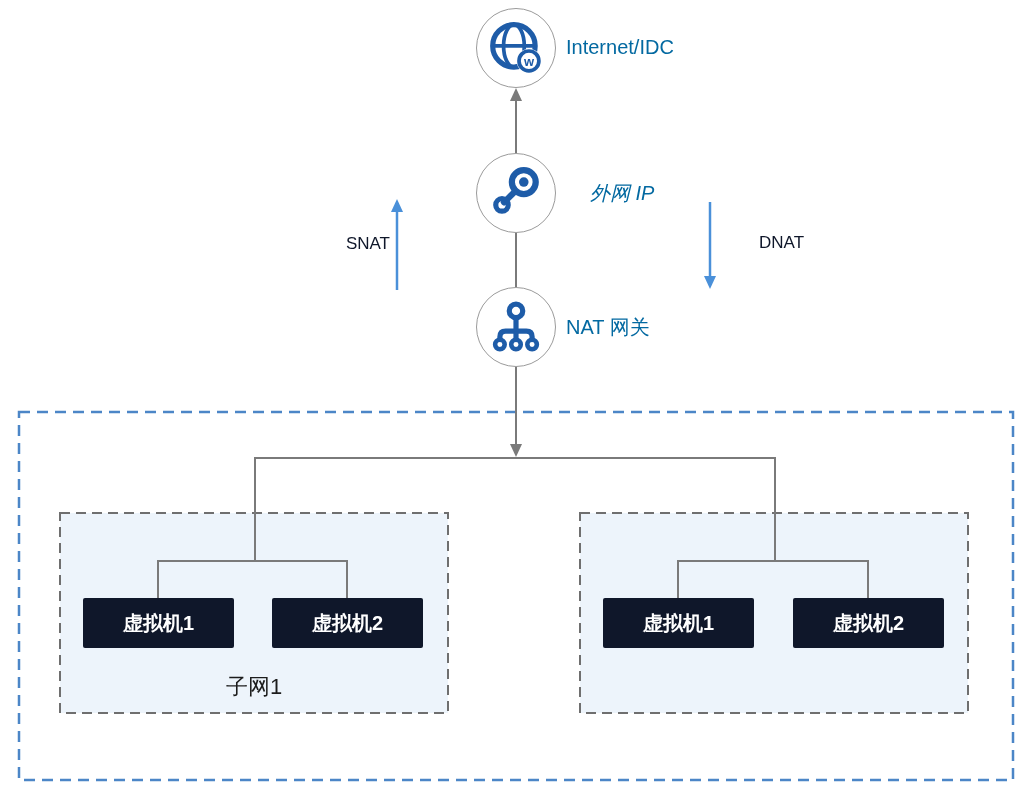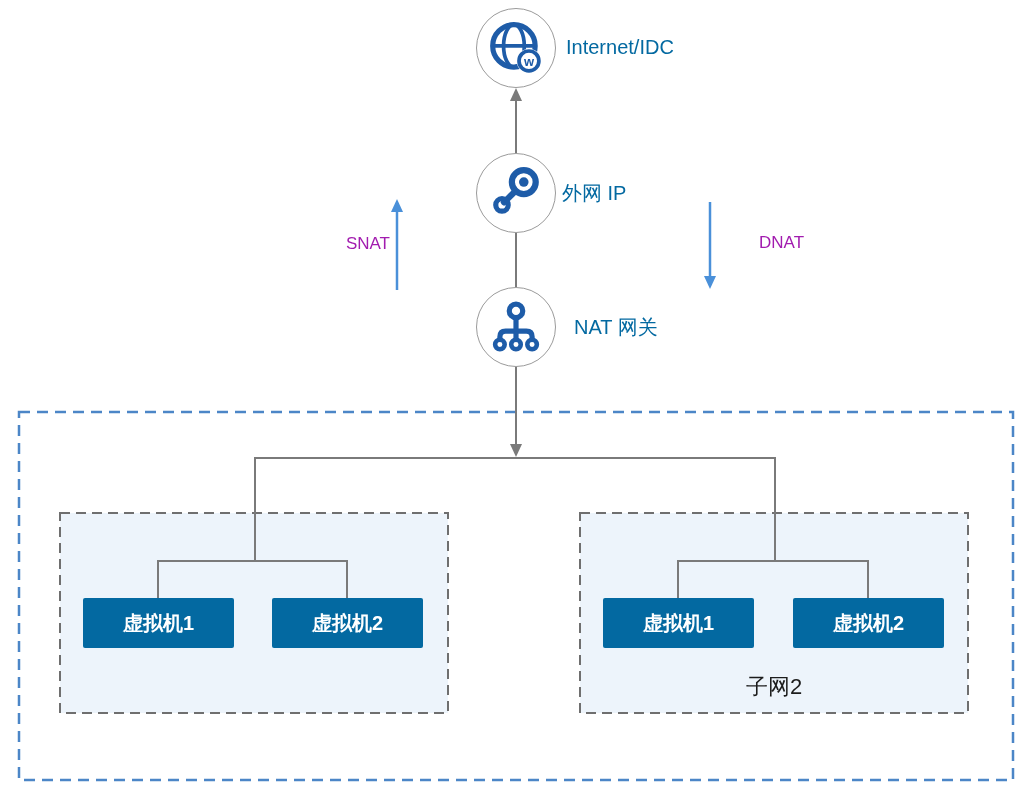--- a/index.html
+++ b/index.html
@@ -21,29 +21,29 @@
     display: flex; align-items: center; justify-content: center;
   }
   .node-label {
     position: absolute;
     font-size: 20px; color: #0369a1;
     height: 28px; line-height: 28px;
     white-space: nowrap;
   }
   .flow-label {
     position: absolute;
-    font-size: 17px; color: #a21caf;
+    font-size: 17px; color: #0f172a;
     height: 22px; line-height: 22px;
     white-space: nowrap;
   }
   .flow-label.right-align { text-align: right; }
   .vm-box {
     position: absolute;
     width: 151px; height: 50px;
-    background: #0369a1;
+    background: #0f172a;
     border-radius: 2px;
     color: #ffffff;
     font-size: 20px; font-weight: bold;
     display: flex; align-items: center; justify-content: center;
     white-space: nowrap;
   }
   .area-label {
     position: absolute;
     text-align: center;
     font-size: 22px; color: #1c1c1c;
@@ -98,47 +98,47 @@
   <div class="node-label" style="left:566px; top:33px;">Internet/IDC</div>
 
   <div class="node-circle" style="left:476px; top:153px;">
     <svg width="54" height="54" viewBox="0 0 52 52">
       <circle cx="33.5" cy="15.5" r="11.5" fill="none" stroke="#1E5CA8" stroke-width="6"></circle>
       <circle cx="33.5" cy="15.5" r="4.6" fill="#1E5CA8"></circle>
       <path d="M25.5 24 L14.5 35" stroke="#1E5CA8" stroke-width="6" stroke-linecap="round"></path>
       <circle cx="12.5" cy="37.5" r="6" fill="none" stroke="#1E5CA8" stroke-width="5"></circle>
     </svg>
   </div>
-  <div class="node-label" style="left:562px; top:179px;">外网 IP</div>
+  <div class="node-label" style="left:590px; top:179px;font-style:italic;">外网 IP</div>
 
   <div class="node-circle" style="left:476px; top:287px;">
     <svg width="54" height="54" viewBox="0 0 52 52">
       <circle cx="26" cy="10.5" r="6.5" fill="none" stroke="#1E5CA8" stroke-width="5"></circle>
       <path d="M26 17 V30" stroke="#1E5CA8" stroke-width="5" fill="none"></path>
       <path d="M10.5 39 V35.5 Q10.5 30 16 30 H36 Q41.5 30 41.5 35.5 V39" fill="none" stroke="#1E5CA8" stroke-width="5"></path>
       <path d="M26 30 V39" stroke="#1E5CA8" stroke-width="5" fill="none"></path>
       <circle cx="10.5" cy="42.8" r="4.6" fill="#ffffff" stroke="#1E5CA8" stroke-width="4.4"></circle>
       <circle cx="26" cy="42.8" r="4.6" fill="#ffffff" stroke="#1E5CA8" stroke-width="4.4"></circle>
       <circle cx="41.5" cy="42.8" r="4.6" fill="#ffffff" stroke="#1E5CA8" stroke-width="4.4"></circle>
     </svg>
   </div>
-  <div class="node-label" style="left:566px; top:313px;margin-left:8px;">NAT 网关</div>
+  <div class="node-label" style="left:566px; top:313px;">NAT 网关</div>
 
   <div class="flow-label right-align" style="left:318px; top:233px; width:72px;">SNAT</div>
   <div class="flow-label" style="left:759px; top:232px;">DNAT</div>
 
   <div class="vm-box" style="left:83px; top:598px;">
     <span>虚拟机1</span>
   </div>
   <div class="vm-box" style="left:272px; top:598px;">
     <span>虚拟机2</span>
   </div>
 
   <div class="vm-box" style="left:603px; top:598px;">
     <span>虚拟机1</span>
   </div>
   <div class="vm-box" style="left:793px; top:598px;">
     <span>虚拟机2</span>
   </div>
 
-  <div class="area-label" style="left:580px; top:672px; width:388px;">子网2</div>
+  <div class="area-label" style="left:60px; top:672px; width:388px;">子网1</div>
 
 </div>
 
 </body></html>

